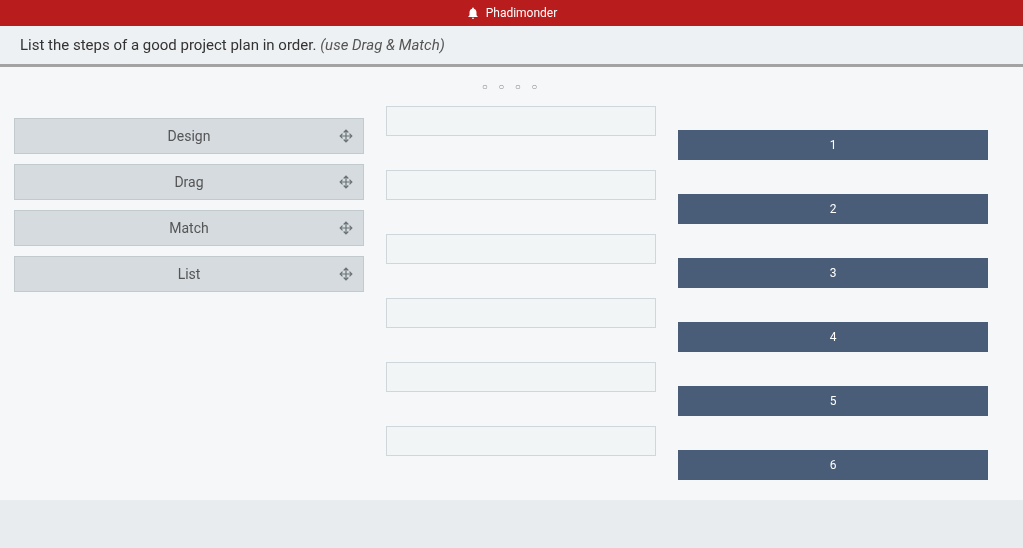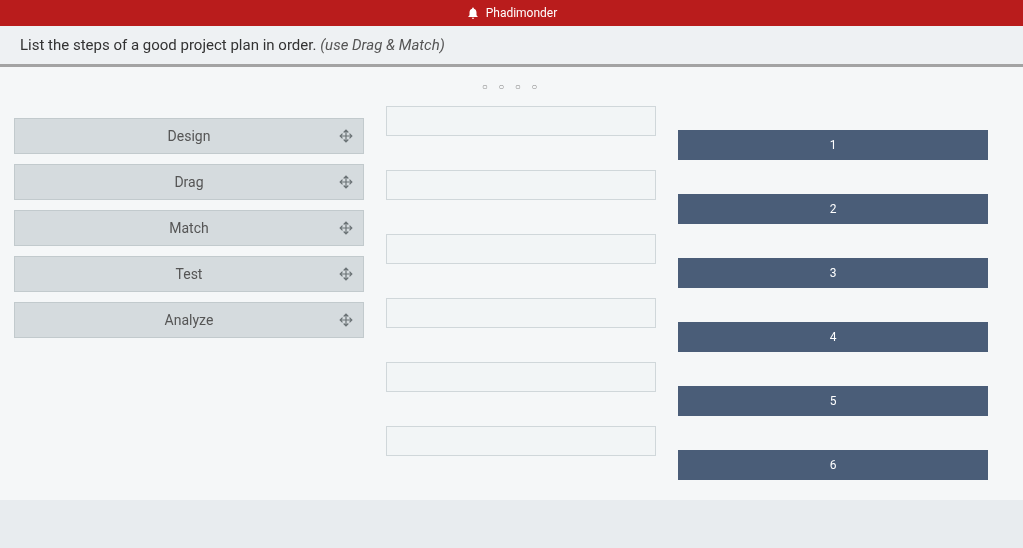--- a/index.html
+++ b/index.html
@@ -161,29 +161,21 @@
       </div>
       <div class="drag-item">
         <span>Match</span>
         <span class="drag-handle">
           <svg viewBox="0 0 24 24" fill="none" stroke="currentColor" stroke-width="2">
               <path d="M12 2v20M2 12h20M8 6l4-4 4 4M8 18l4 4 4-4M6 8l-4 4 4 4M18 8l4 4-4 4"></path>
             </svg>
         </span>
       </div>
       <div class="drag-item">
-        <span>Test</span>
-        <span class="drag-handle">
-          <svg viewBox="0 0 24 24" fill="none" stroke="currentColor" stroke-width="2">
-              <path d="M12 2v20M2 12h20M8 6l4-4 4 4M8 18l4 4 4-4M6 8l-4 4 4 4M18 8l4 4-4 4"></path>
-            </svg>
-        </span>
-      </div>
-      <div class="drag-item">
-        <span>Analyze</span>
+        <span>List</span>
         <span class="drag-handle">
           <svg viewBox="0 0 24 24" fill="none" stroke="currentColor" stroke-width="2">
               <path d="M12 2v20M2 12h20M8 6l4-4 4 4M8 18l4 4 4-4M6 8l-4 4 4 4M18 8l4 4-4 4"></path>
             </svg>
         </span>
       </div>
     </div>
 
     <div class="col-middle">
       <div class="drop-target"></div>

